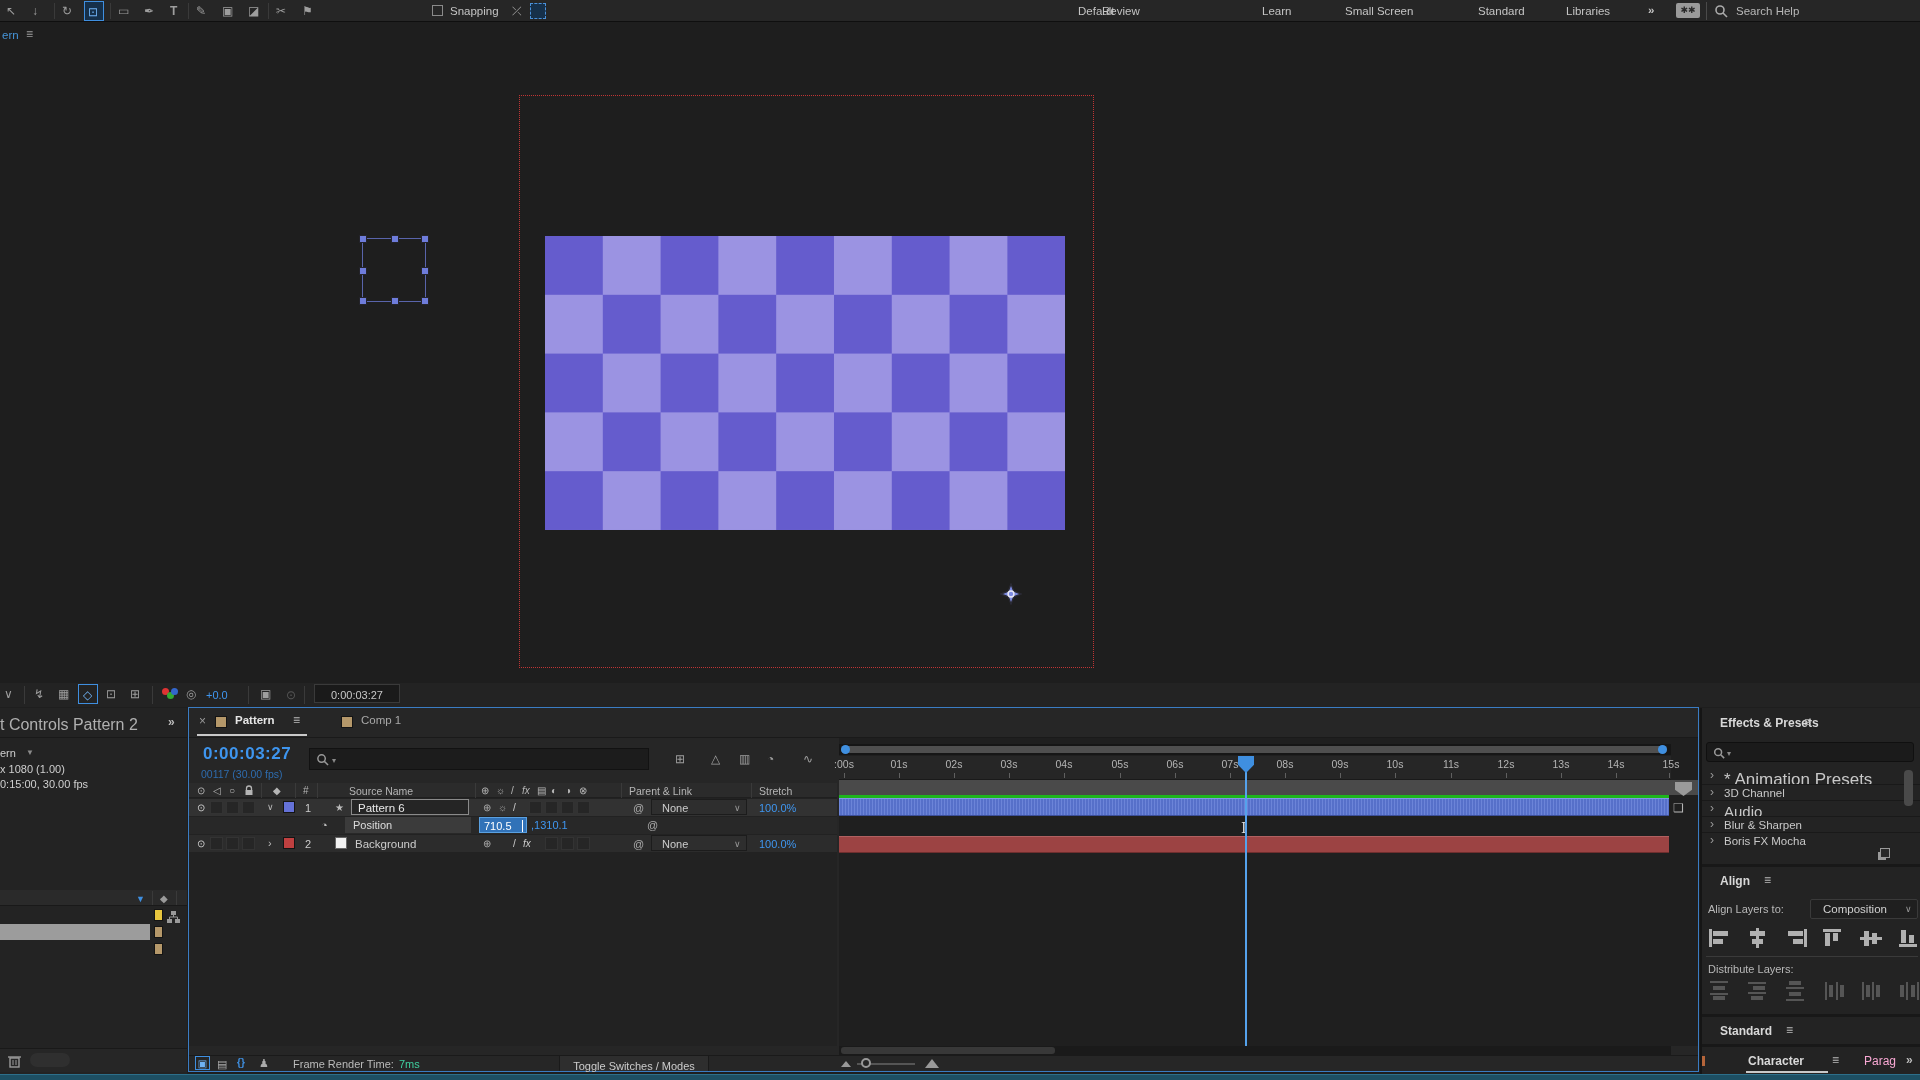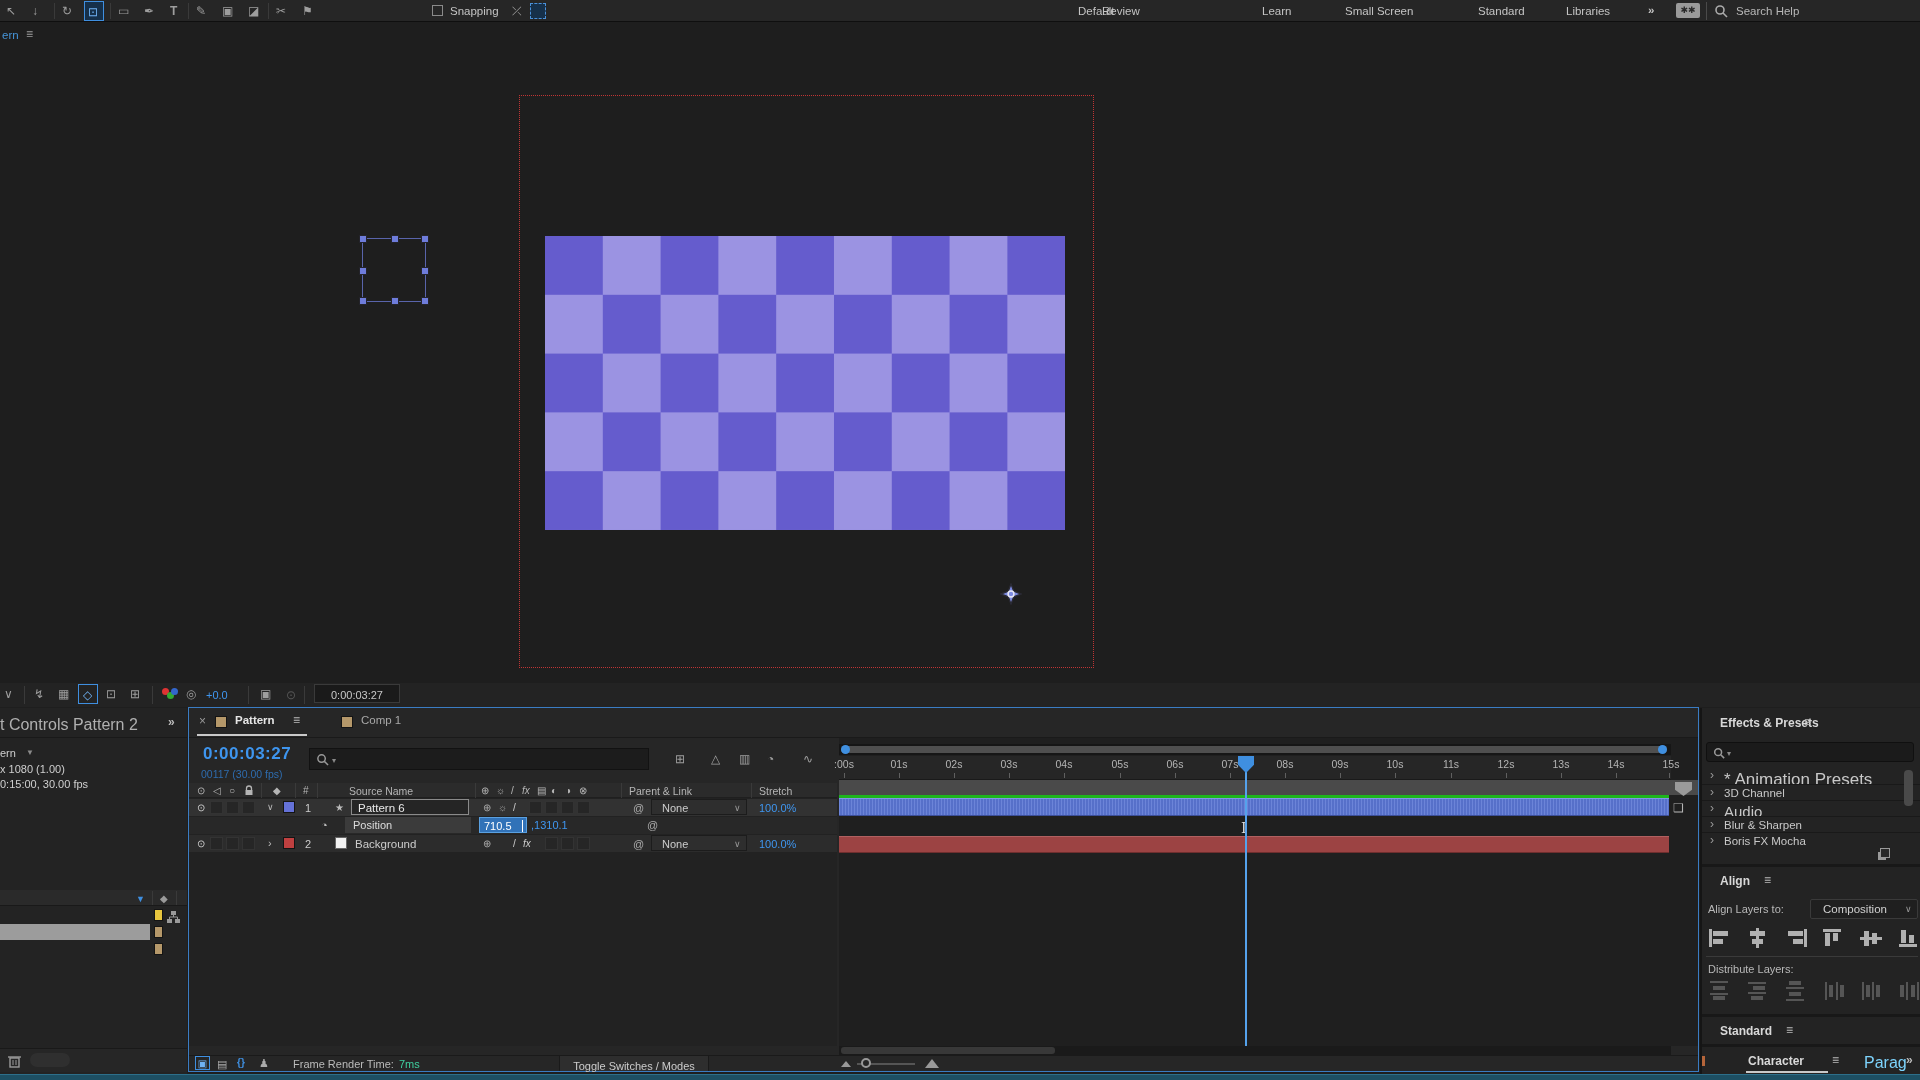--- a/index.html
+++ b/index.html
@@ -483,19 +483,19 @@
     <div class="sep" style="left:0;top:306px;width:220px;height:3px;background:#181818"></div>
 
     <span class="s" style="left:18px;top:316px;font-size:12px;color:#d8d8d8;font-weight:bold">Standard</span>
     <span class="s" style="left:84px;top:315px;color:#bbb;font-size:12px">≡</span>
     <div class="sep" style="left:0;top:336px;width:220px;height:3px;background:#181818"></div>
 
     <span class="box" style="left:0;top:348px;width:3px;height:10px;background:#b5653a"></span>
     <span class="s" style="left:46px;top:346px;font-size:12px;color:#d8d8d8;font-weight:bold">Character</span>
     <span class="s" style="left:130px;top:345px;color:#bbb;font-size:12px">≡</span>
     <div class="box" style="left:44px;top:363px;width:82px;height:2px;background:#c9c9c9"></div>
-    <span class="s" style="left:162px;top:346px;font-size:16px;color:#7dd3fc">Parag</span>
+    <span class="s" style="left:162px;top:346px;font-size:12px;color:#f9a8d4">Parag</span>
     <span class="s" style="left:204px;top:345px;font-size:12px;color:#bbb;font-weight:bold">»</span>
   </div>
 
   <div class="box" style="left:0;top:1074px;width:1920px;height:6px;background:#1d4f63;border-top:1px solid #2d6f8a"></div>
 
 </div>
 
 </body></html>

